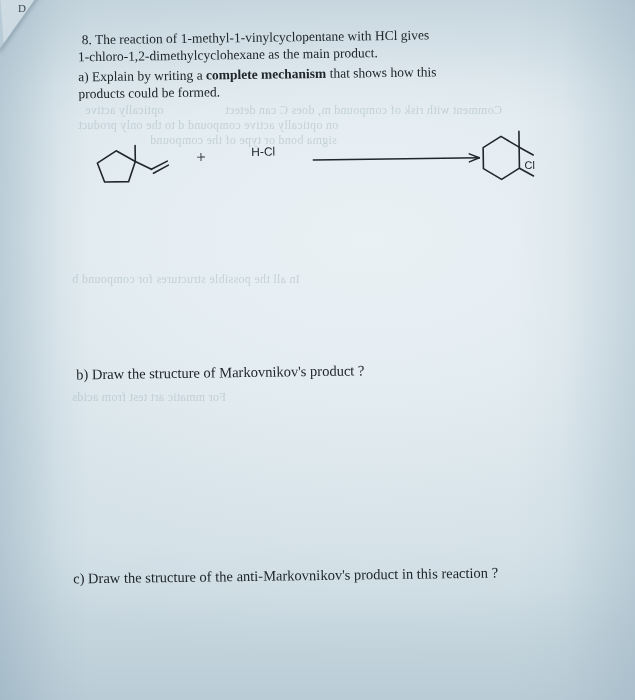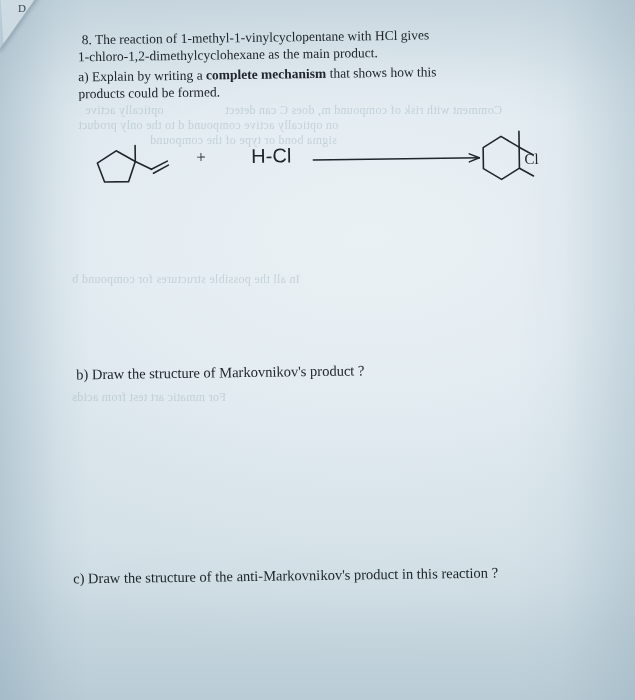--- a/index.html
+++ b/index.html
@@ -132,30 +132,30 @@
   .plus {
     position: absolute;
     left: 127px; top: 28px;
     font-size: 17px;
     color: #222a2f;
     font-family: "Liberation Serif", serif;
   }
   .hcl {
     position: absolute;
     left: 182px; top: 26px;
-    font-size: 20px;
+    font-size: 12px;
     color: #20272c;
     font-family: "Liberation Sans", sans-serif;
   }
   .cl-label {
     position: absolute;
-    left: 455px; top: 36px;
-    font-size: 15px;
+    left: 455px; top: 44px;
+    font-size: 11px;
     color: #20272c;
-    font-family: Liberation Serif, serif;
+    font-family: Liberation Sans, sans-serif;
   }
 </style>
 </head>
 <body>
 
 <div id="page">
 
   <div class="shade-top"></div>
   <div class="shade-right"></div>
   <div class="shade-bottom"></div>

